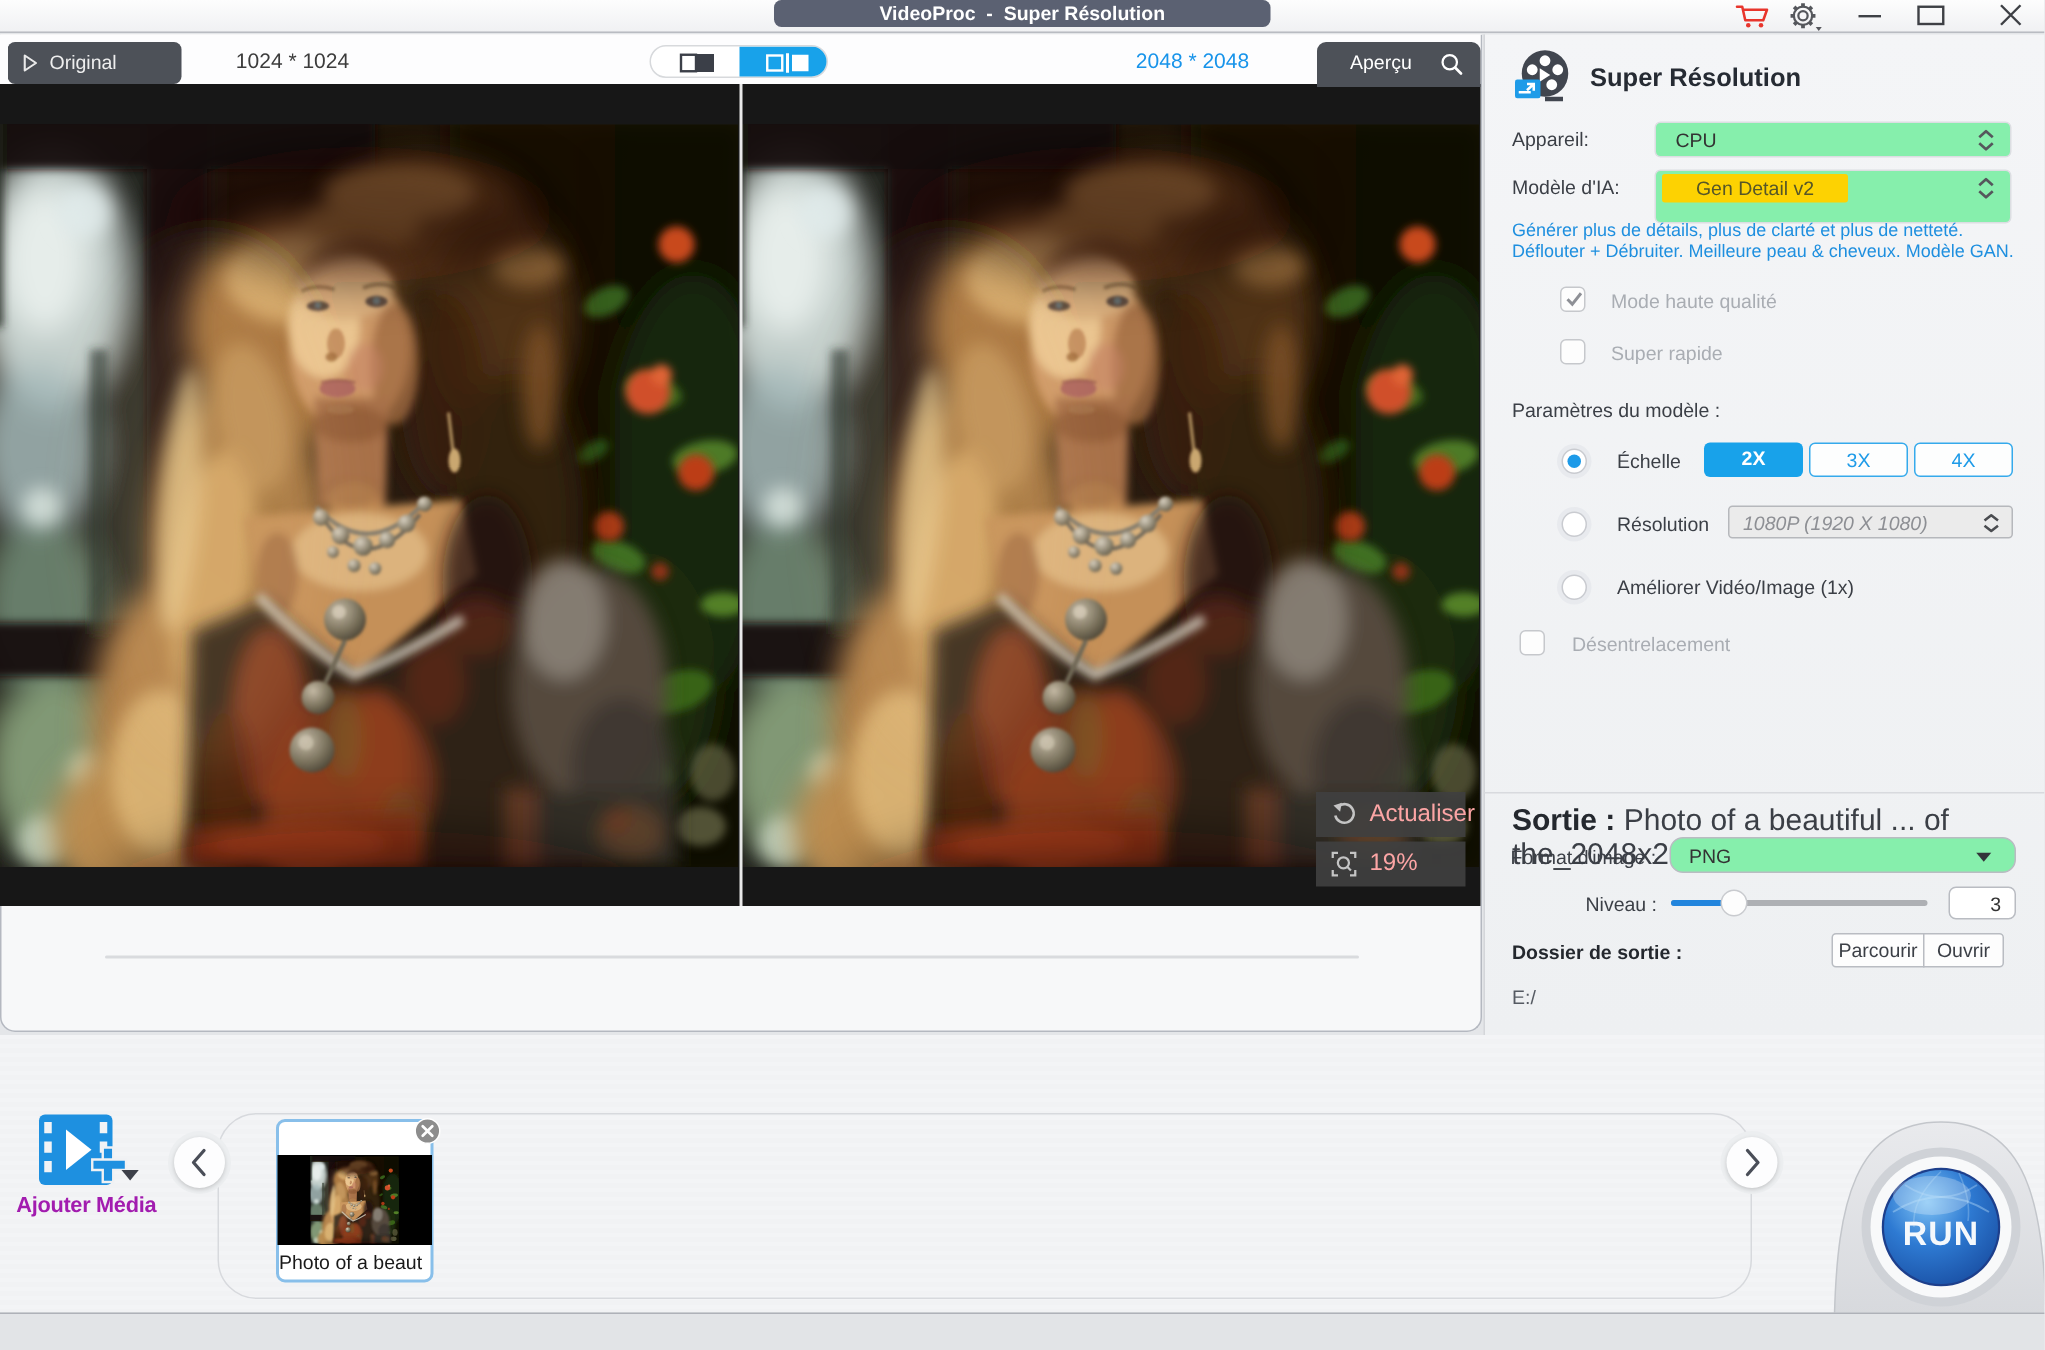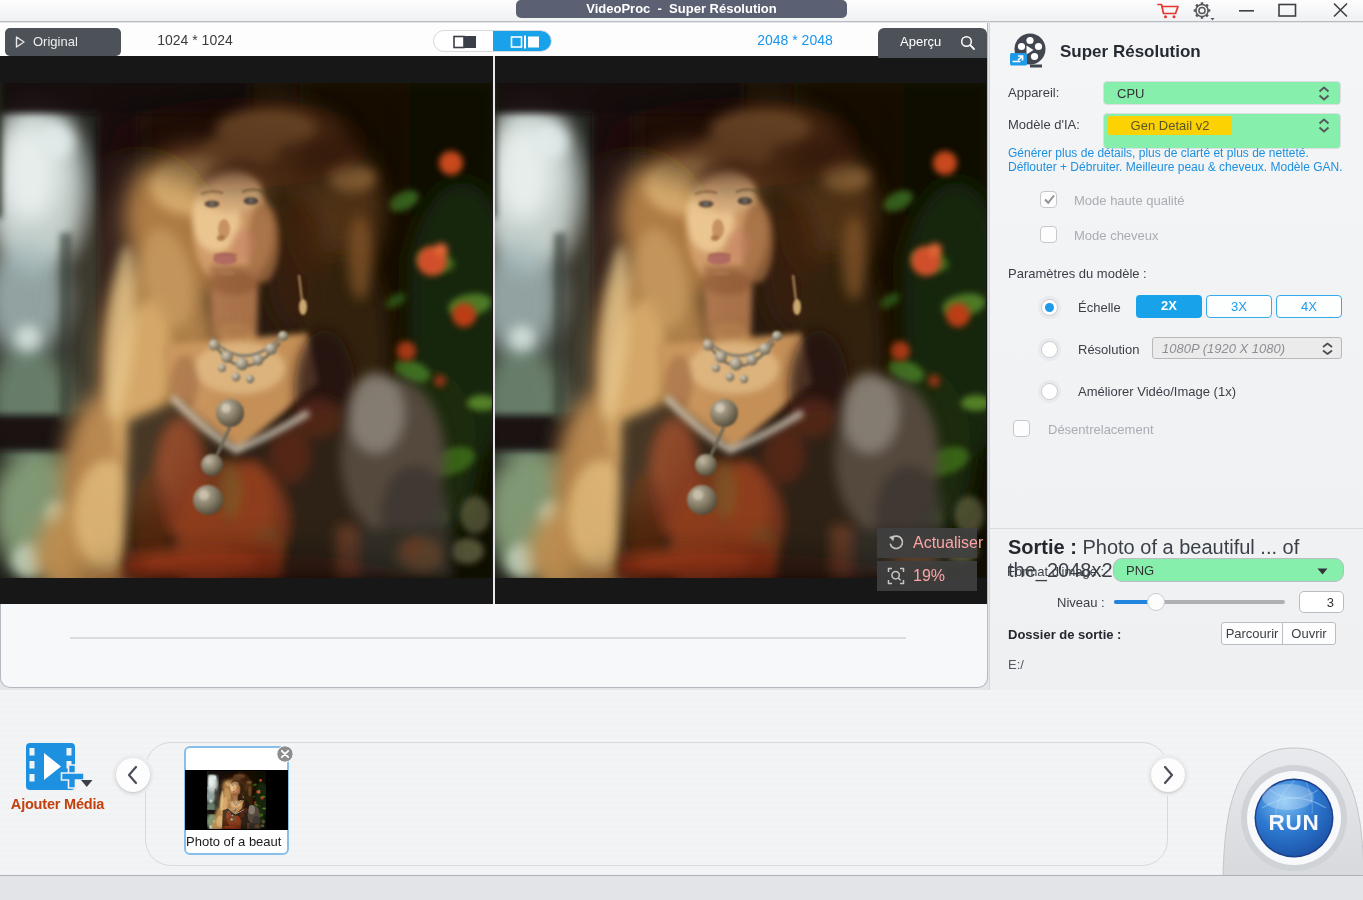--- a/index.html
+++ b/index.html
@@ -67,21 +67,21 @@
   #btn-ouvr { left:1282px; width:54px; border-radius:0 3px 3px 0; }
 
   
   #botbar { left:0; top:690px; width:1363px; height:185px;
     background:repeating-linear-gradient(#f3f4f6 0 3px, #f1f2f4 3px 6px); }
   #tray { left:145px; top:742px; width:1023px; height:124px; border:1px solid #d7d9dd; border-radius:26px; }
   .navc { position:absolute; width:34px; height:34px; border-radius:50%; background:#fdfdfe; box-shadow:0 1px 3px rgba(0,0,0,.18), 0 0 0 4px #eceef0; }
   #thumbcard { left:184px; top:746px; width:105px; height:109px; background:#fff; border:2px solid #88bfea; border-radius:6px; }
   #thumbimgbg { left:185px; top:770px; width:103px; height:60px; background:#000; overflow:hidden; }
   #thumblabel { left:186px; top:831px; width:101px; height:22px; font-size:13px; color:#1a1a1a; line-height:22px; white-space:nowrap; overflow:hidden; }
-  #ajtext { left:0px; top:796px; width:115px; text-align:center; font-size:14.5px; font-weight:bold; color:#c2410c; letter-spacing:-0.2px; }
+  #ajtext { left:0px; top:796px; width:115px; text-align:center; font-size:14.5px; font-weight:bold; color:#a21caf; letter-spacing:-0.2px; }
   #bottomstrip { left:0; top:875px; width:1363px; height:25px; background:#e2e4e7; border-top:1px solid #aeb1b8; }
 </style>
 </head>
 <body>
 <div id="page">
 
   <svg width="0" height="0" style="position:absolute">
     <defs>
       <linearGradient id="pbg" x1="0" y1="0" x2="0" y2="1">
         <stop offset="0" stop-color="#221709"></stop>
@@ -407,21 +407,21 @@
   </div>
   <div class="blue-note" style="top:146px">Générer plus de détails, plus de clarté et plus de netteté.</div>
   <div class="blue-note" style="top:160px">Déflouter + Débruiter. Meilleure peau &amp; cheveux. Modèle GAN.</div>
   <div class="cb" style="left:1040px;top:191px">
       <svg style="position:absolute;left:1px;top:0px" width="15" height="15">
         <path d="M3 7.5 L6.2 10.8 L12 3.5" fill="none" stroke="#8e9096" stroke-width="2"></path>
       </svg>
     </div>
   <div class="glab" style="left:1074px;top:193px">Mode haute qualité</div>
   <div class="cb" style="left:1040px;top:226px"></div>
-  <div class="glab" style="left:1074px;top:228px">Mode cheveux</div>
+  <div class="glab" style="left:1074px;top:228px">Super rapide</div>
   <div class="lab" style="left:1008px;top:266px">Paramètres du modèle :</div>
 
   <div class="radio on" style="left:1041px;top:299px"></div>
   <div class="lab" style="left:1078px;top:300px">Échelle</div>
   <div class="xbtn on" style="left:1136px;top:295px">2X</div>
   <div class="xbtn off" style="left:1206px;top:295px">3X</div>
   <div class="xbtn off" style="left:1276px;top:295px">4X</div>
 
   <div class="radio" style="left:1041px;top:341px"></div>
   <div class="lab" style="left:1078px;top:342px">Résolution</div>

